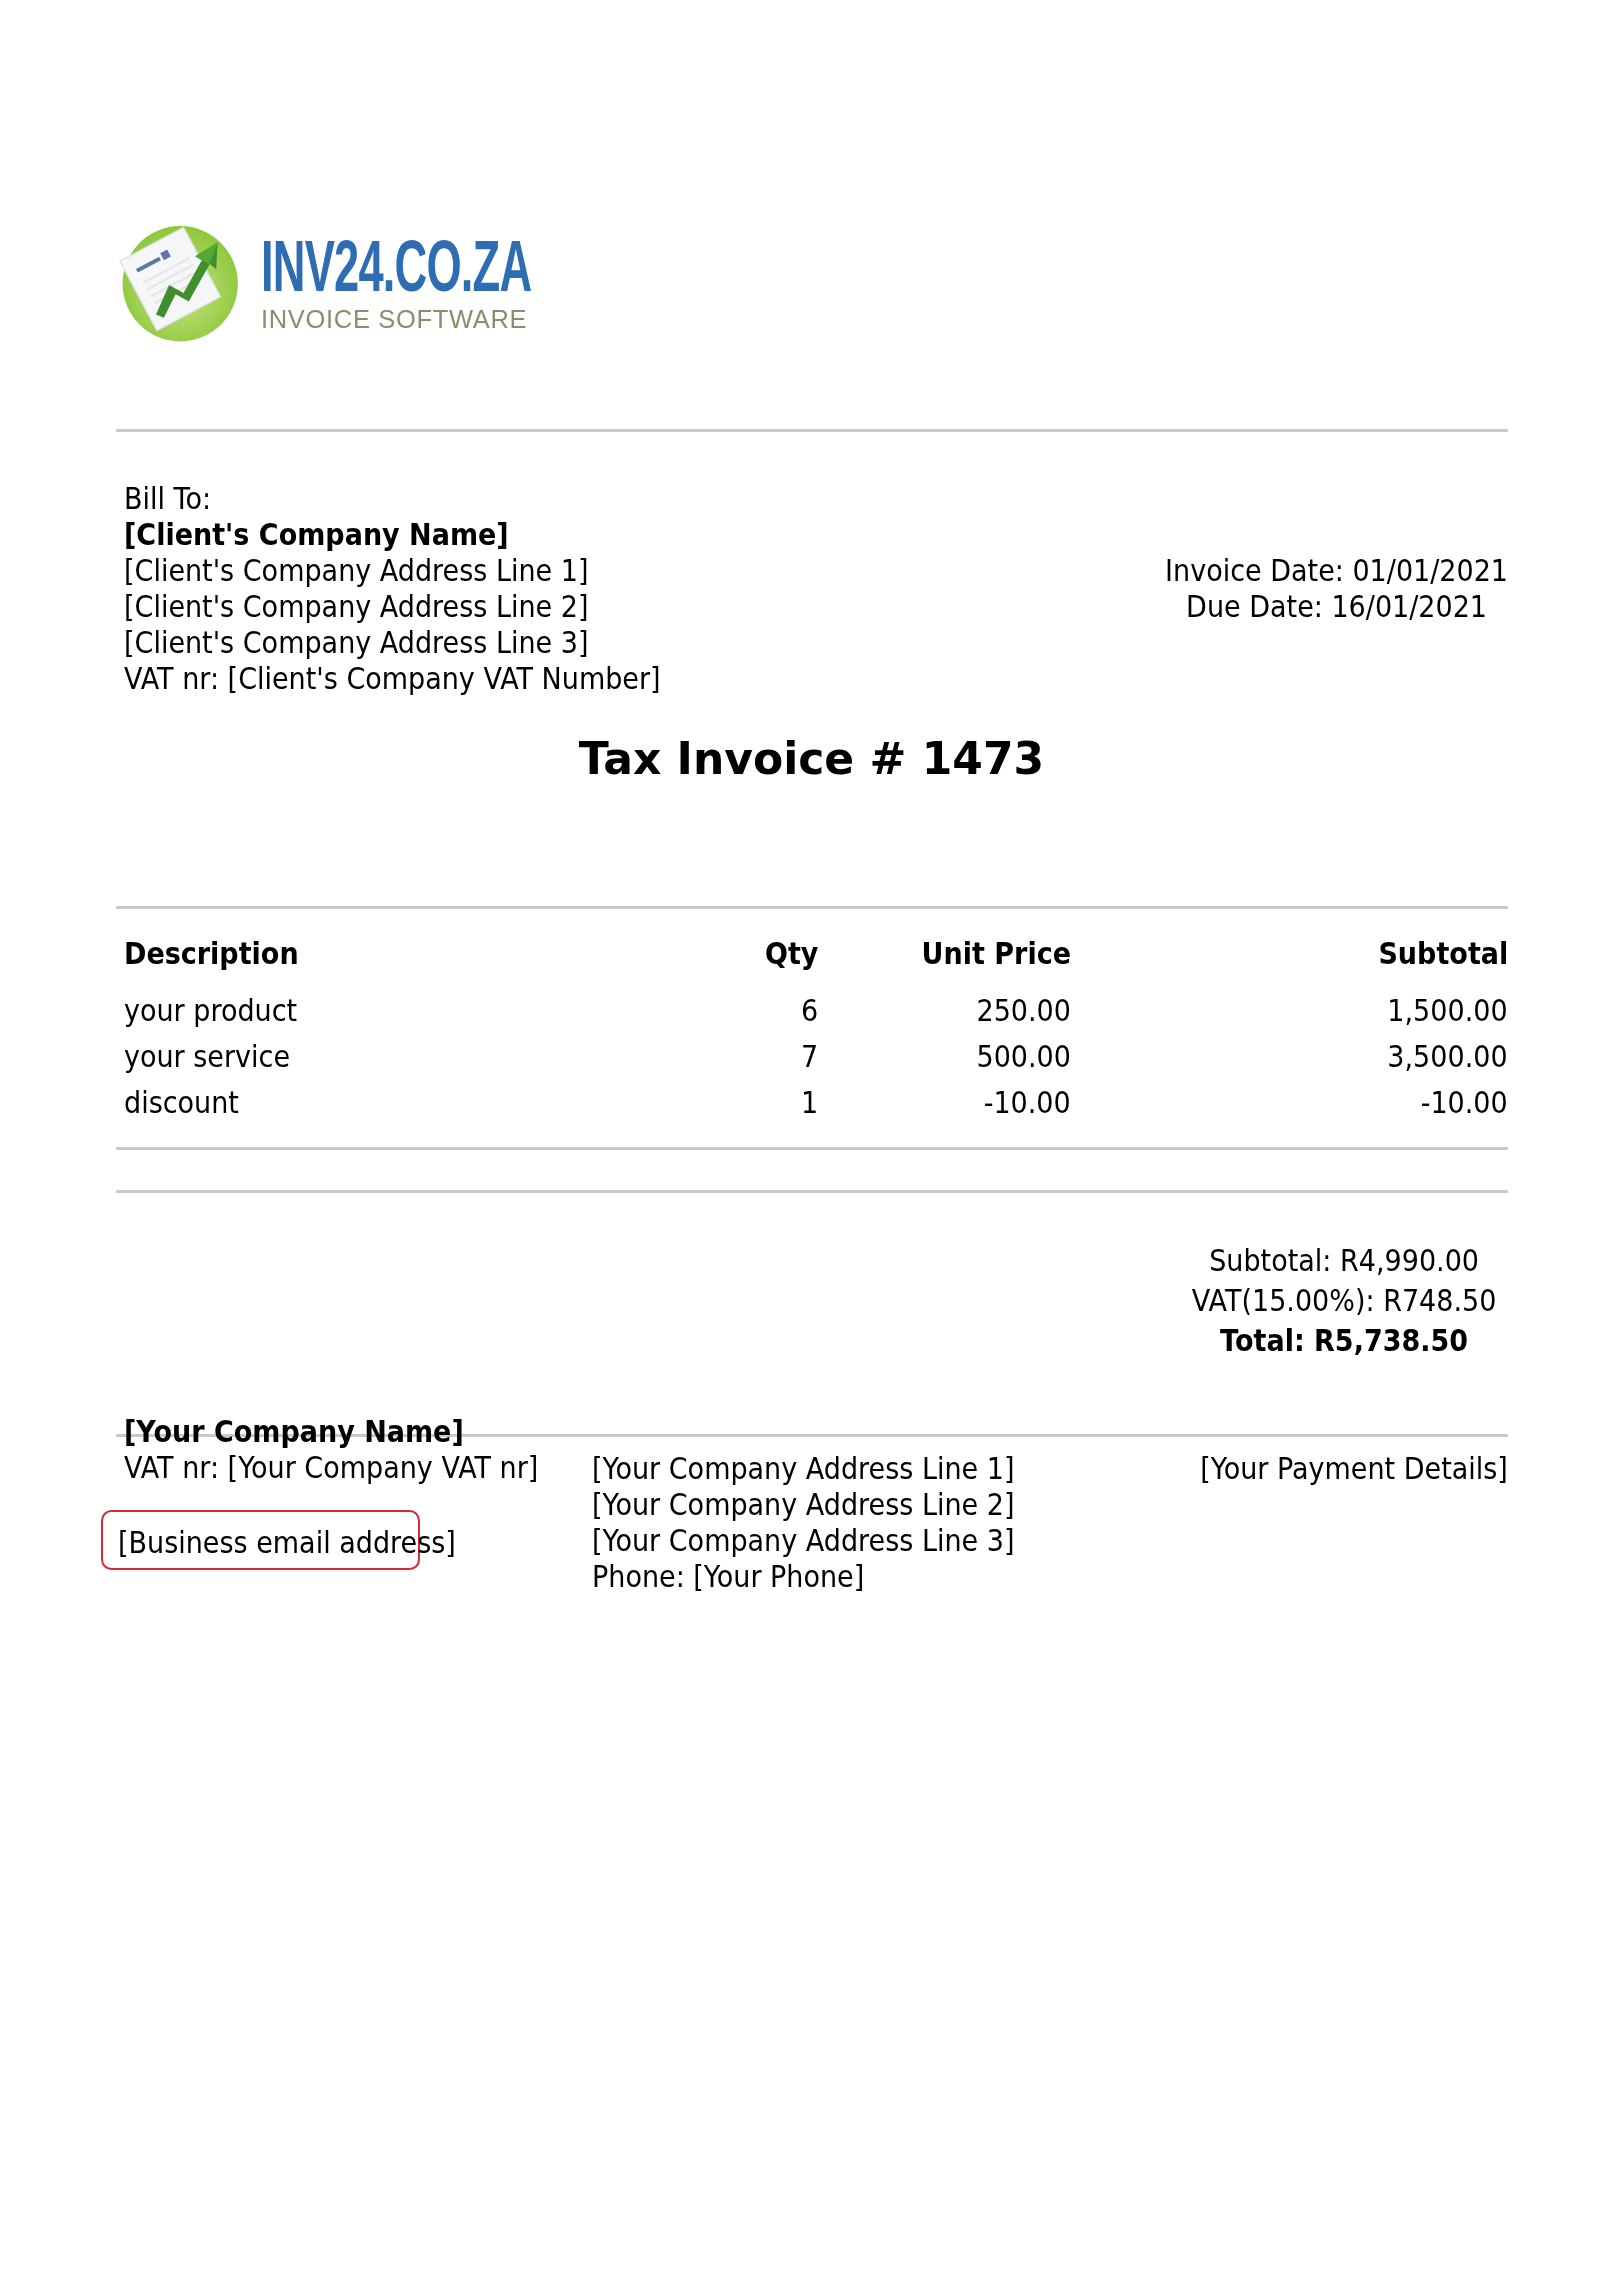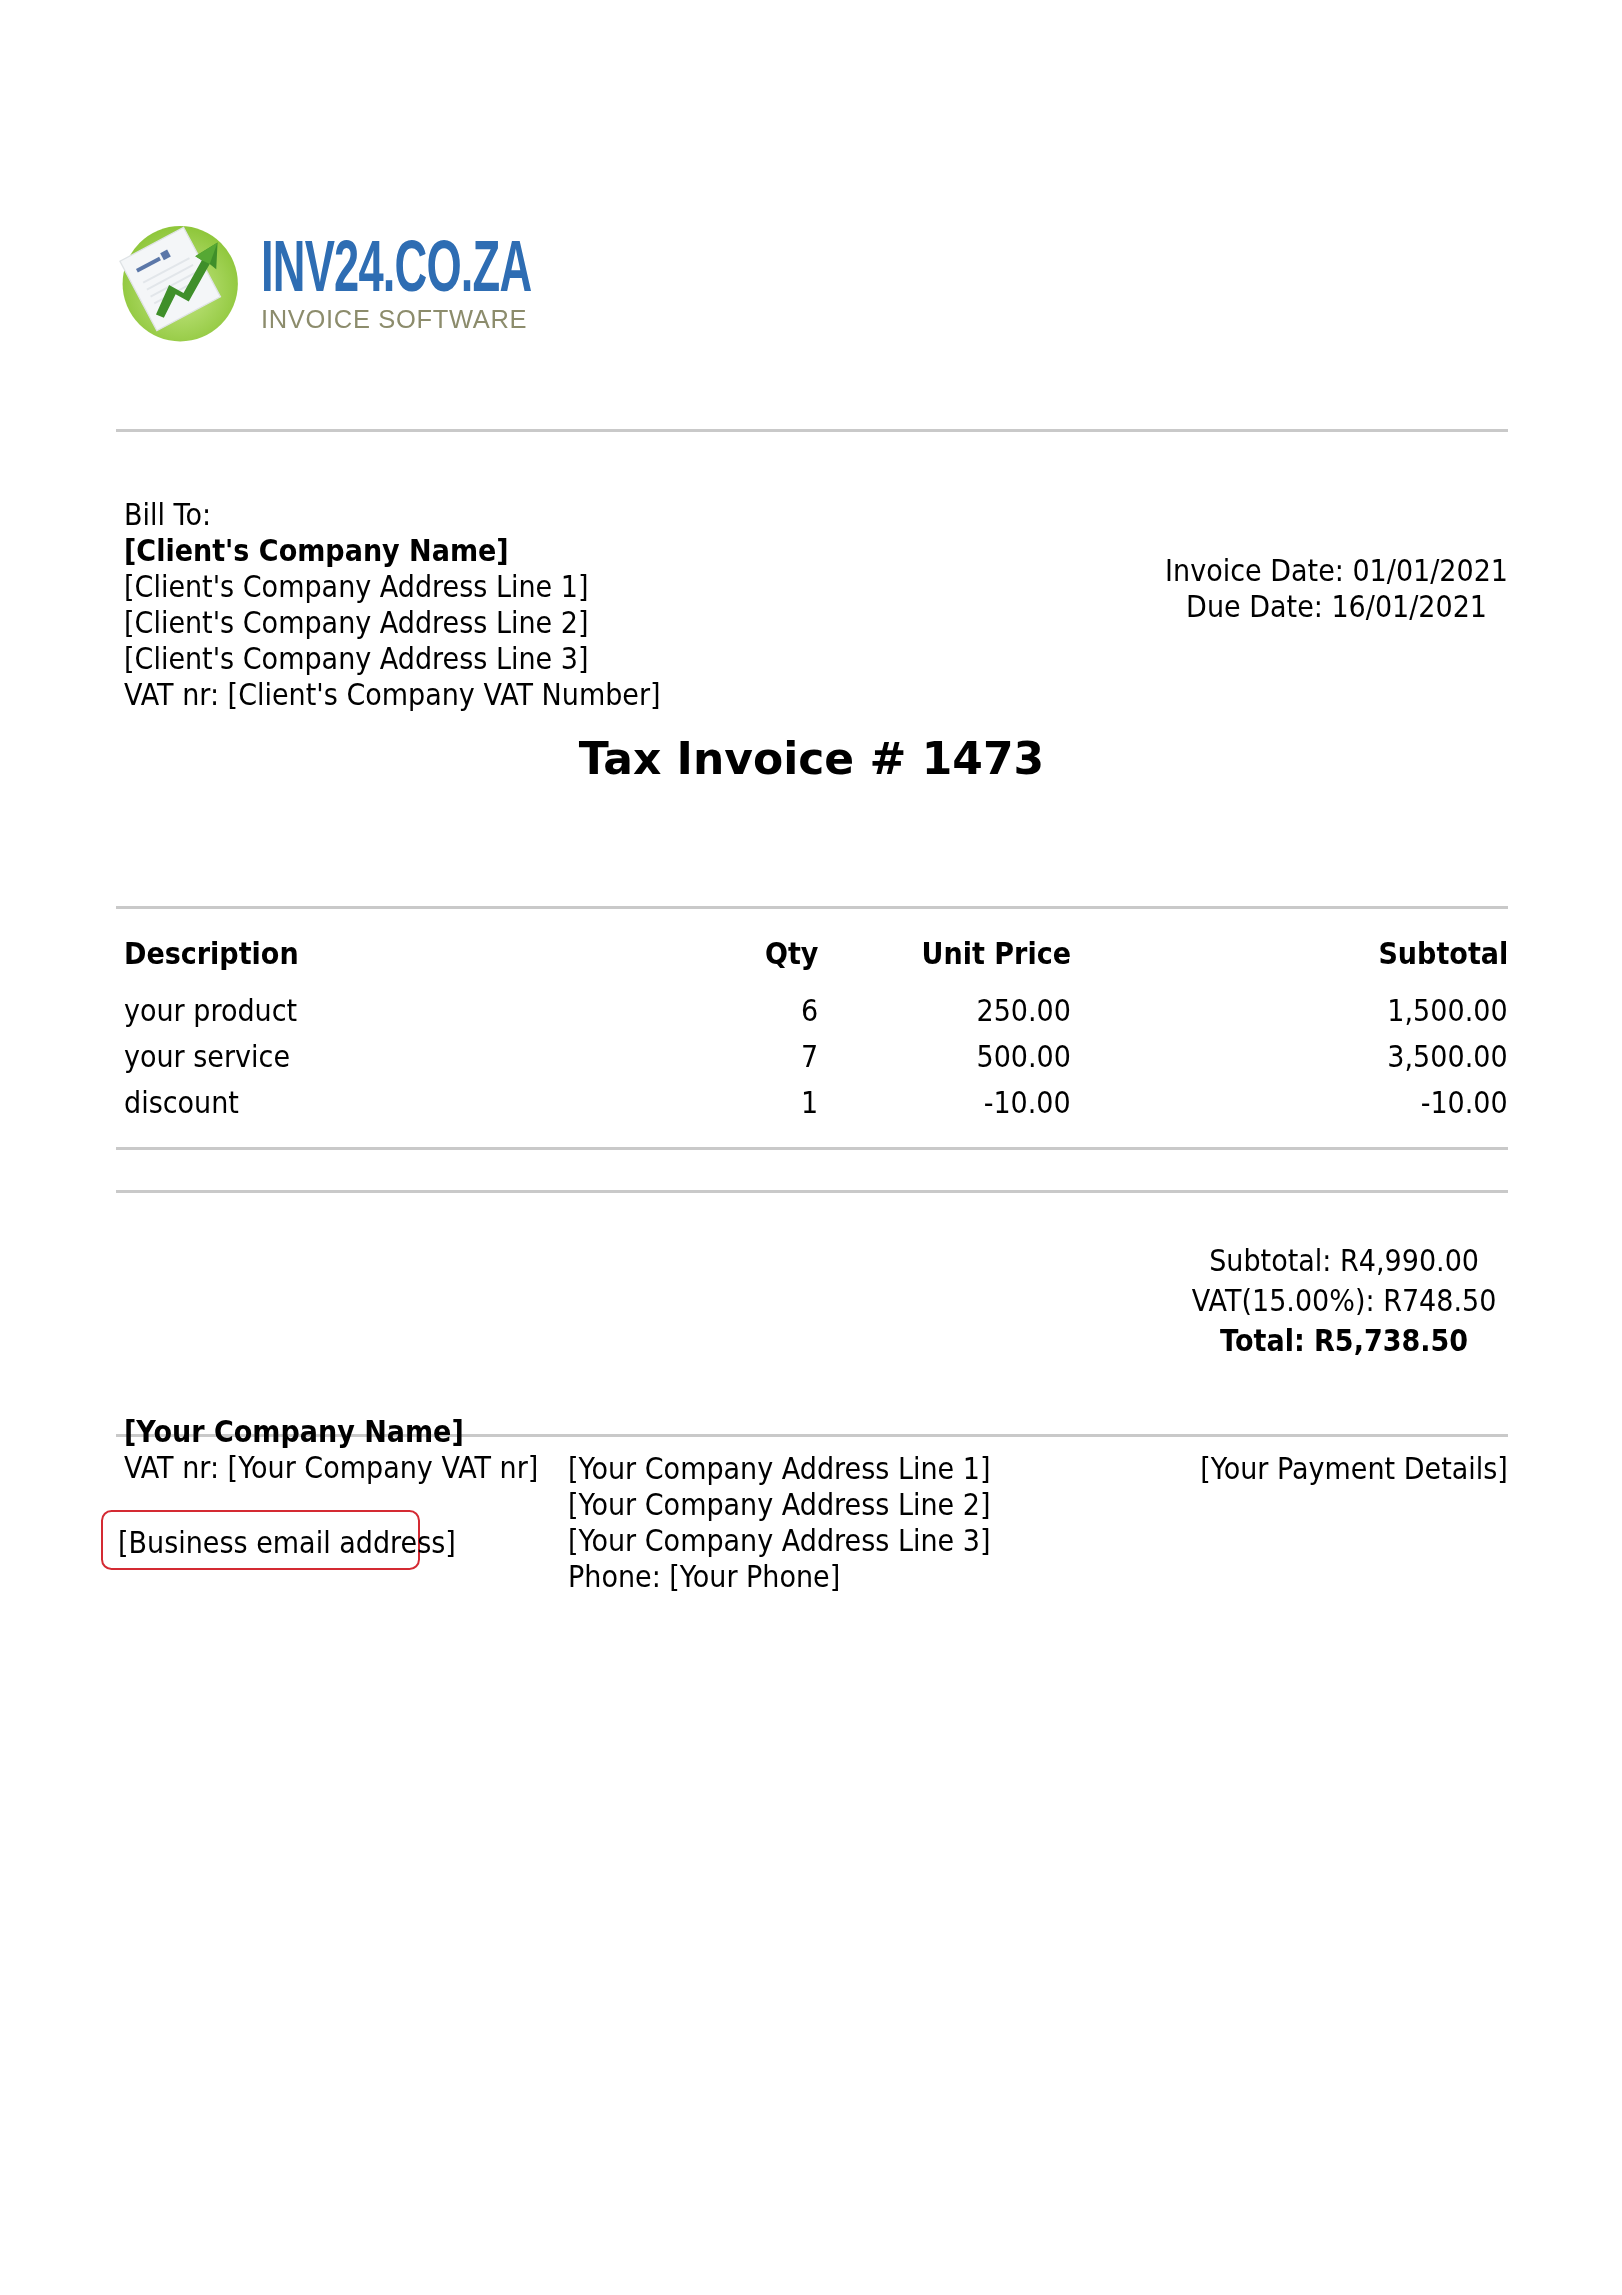--- a/index.html
+++ b/index.html
@@ -58,21 +58,21 @@
       font-size: 26px;
       line-height: 29px;
       color: #8c8c6c;
       letter-spacing: 0.7px;
       transform: scaleX(0.98);
       transform-origin: left top;
       white-space: nowrap;
     }
 
     
-    .billto { left: 124px; top: 497px; }
+    .billto { left: 124px; top: 481px; }
 
     
     .dates { right: 115px; top: 553px; text-align: center; }
 
     
     .title {
       left: 0; width: 1623px; top: 733px;
       text-align: center;
       font-size: 44px;
       line-height: 52px;
@@ -85,21 +85,21 @@
     .col-qty { right: 805px; text-align: right; }
     .col-unit { right: 552px; text-align: right; }
     .col-sub { right: 115px; text-align: right; }
 
     
     .totals { right: 127px; top: 1241px; text-align: center; }
     .totals .txt { line-height: 40px; }
 
     
     .foot-left { left: 124px; top: 1414px; }
-    .foot-mid { left: 568px; top: 1451px; }
+    .foot-mid { left: 592px; top: 1451px; }
     .foot-right { right: 115px; top: 1451px; text-align: center; }
 
     .highlight-box {
       position: absolute;
       left: 101px;
       top: 1510px;
       width: 319px;
       height: 60px;
       border: 2.6px solid #d42a33;
       border-radius: 10.5px;

